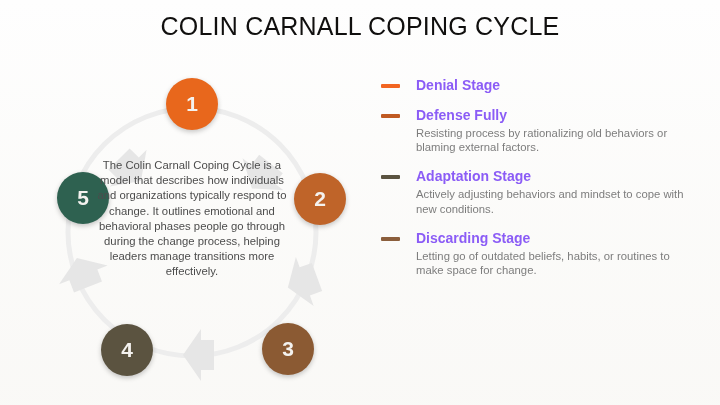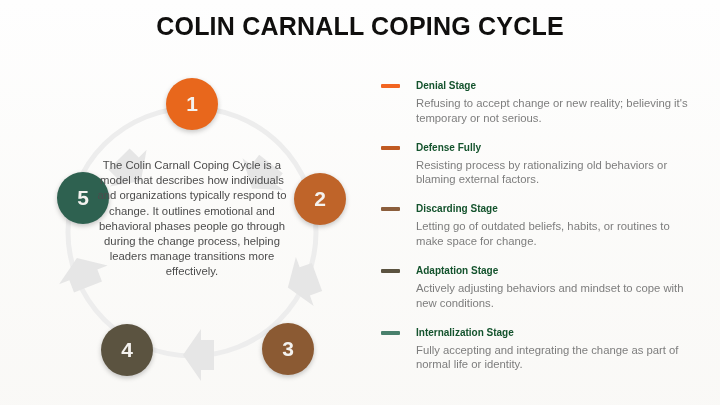--- a/index.html
+++ b/index.html
@@ -24,21 +24,21 @@
     background: linear-gradient(180deg, rgba(250,249,247,0) 0%, rgba(249,248,245,0.55) 55%, rgba(248,247,244,0.75) 100%);
   }
 
   #title {
     position: absolute;
     top: 12px;
     left: 0;
     width: 720px;
     text-align: center;
     font-size: 25px;
-    font-weight: bold;
+    font-weight: normal;
     letter-spacing: 0.2px;
     color: #100f0e;
     z-index: 5;
   }
 
   
   #cycle {
     position: absolute;
     left: 22px;
     top: 62px;
@@ -93,23 +93,23 @@
   }
   .legend-dash {
     position: absolute;
     left: 0;
     top: 6px;
     width: 19px;
     height: 4px;
     border-radius: 1px;
   }
   .legend-title {
-    font-size: 10px;
+    font-size: 14px;
     font-weight: bold;
-    color: #14532d;
+    color: #8b5cf6;
     line-height: 15px;
     margin-bottom: 3px;
   }
   .legend-desc {
     font-size: 11.3px;
     line-height: 14.6px;
     color: #7d7d7d;
   }
 </style>
 </head>
@@ -167,41 +167,35 @@
     </div>
 
     <div id="center-text">The Colin Carnall Coping Cycle is a model that describes how individuals and organizations typically respond to change. It outlines emotional and behavioral phases people go through during the change process, helping leaders manage transitions more effectively.</div>
   </div>
 
   <div id="legend">
 
     <div class="legend-item">
       <span class="legend-dash" style="background:#F26522;"></span>
       <div class="legend-title">Denial Stage</div>
-      <div class="legend-desc">Refusing to accept change or new reality; believing it's temporary or not serious.</div>
     </div>
 
     <div class="legend-item">
       <span class="legend-dash" style="background:#C05A22;"></span>
       <div class="legend-title">Defense Fully</div>
       <div class="legend-desc">Resisting process by rationalizing old behaviors or blaming external factors.</div>
     </div>
 
     <div class="legend-item">
+      <span class="legend-dash" style="background:#5B5340;"></span>
+      <div class="legend-title">Adaptation Stage</div>
+      <div class="legend-desc">Actively adjusting behaviors and mindset to cope with new conditions.</div>
+    </div>
+
+    <div class="legend-item">
       <span class="legend-dash" style="background:#8B5E3C;"></span>
       <div class="legend-title">Discarding Stage</div>
       <div class="legend-desc">Letting go of outdated beliefs, habits, or routines to make space for change.</div>
     </div>
 
-    <div class="legend-item">
-      <span class="legend-dash" style="background:#5B5340;"></span>
-      <div class="legend-title">Adaptation Stage</div>
-      <div class="legend-desc">Actively adjusting behaviors and mindset to cope with new conditions.</div>
-    </div>
-
-    <div class="legend-item">
-      <span class="legend-dash" style="background:#49806C;"></span>
-      <div class="legend-title">Internalization Stage</div>
-      <div class="legend-desc">Fully accepting and integrating the change as part of normal life or identity.</div>
-    </div>
 
   </div>
 </div>
 
 </body></html>

